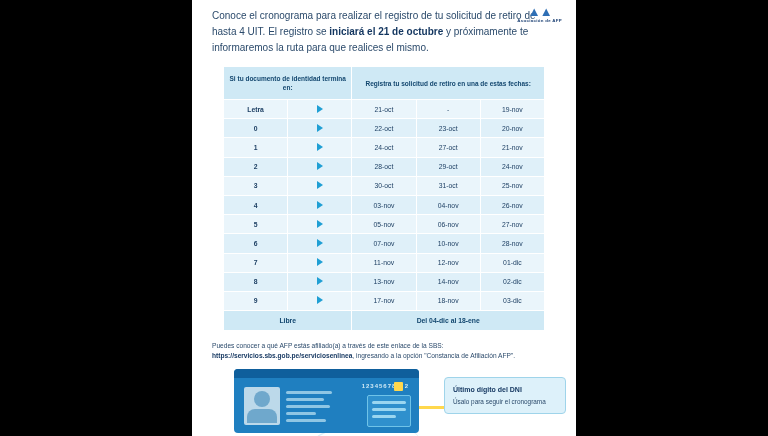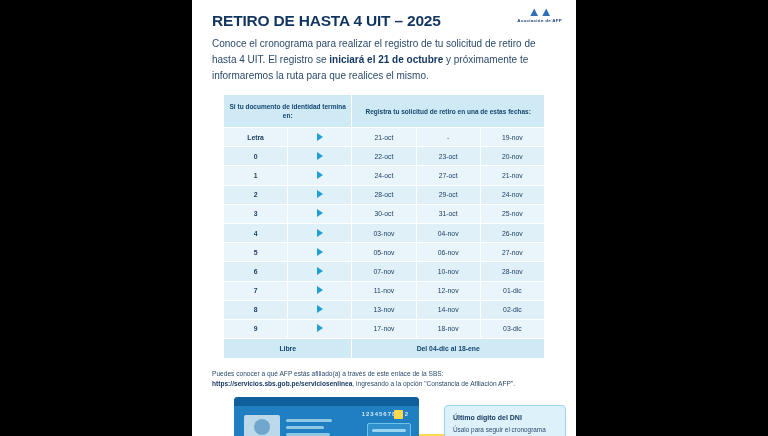--- a/index.html
+++ b/index.html
@@ -143,21 +143,20 @@
 <body>
 
 <div class="page">
   <div class="inner">
 
     <div class="logo">
       <div class="mark">▲▲</div>
       <div class="txt">Asociación de AFP</div>
     </div>
 
-    <h1 class="title">RETIRO DE HASTA 4 UIT – 2025</h1>
 
     <p class="lede"><span>Conoce el cronograma para realizar el registro de tu solicitud de retiro de hasta 4 UIT. El registro se </span><b>iniciará el 21 de octubre</b><span> y próximamente te informaremos la ruta para que realices el mismo.</span></p>
 
     <table class="sched">
       <thead>
         <tr>
           <th colspan="2">Si tu documento de identidad termina en:</th>
           <th colspan="3">Registra tu solicitud de retiro en una de estas fechas:</th>
         </tr>
       </thead>

